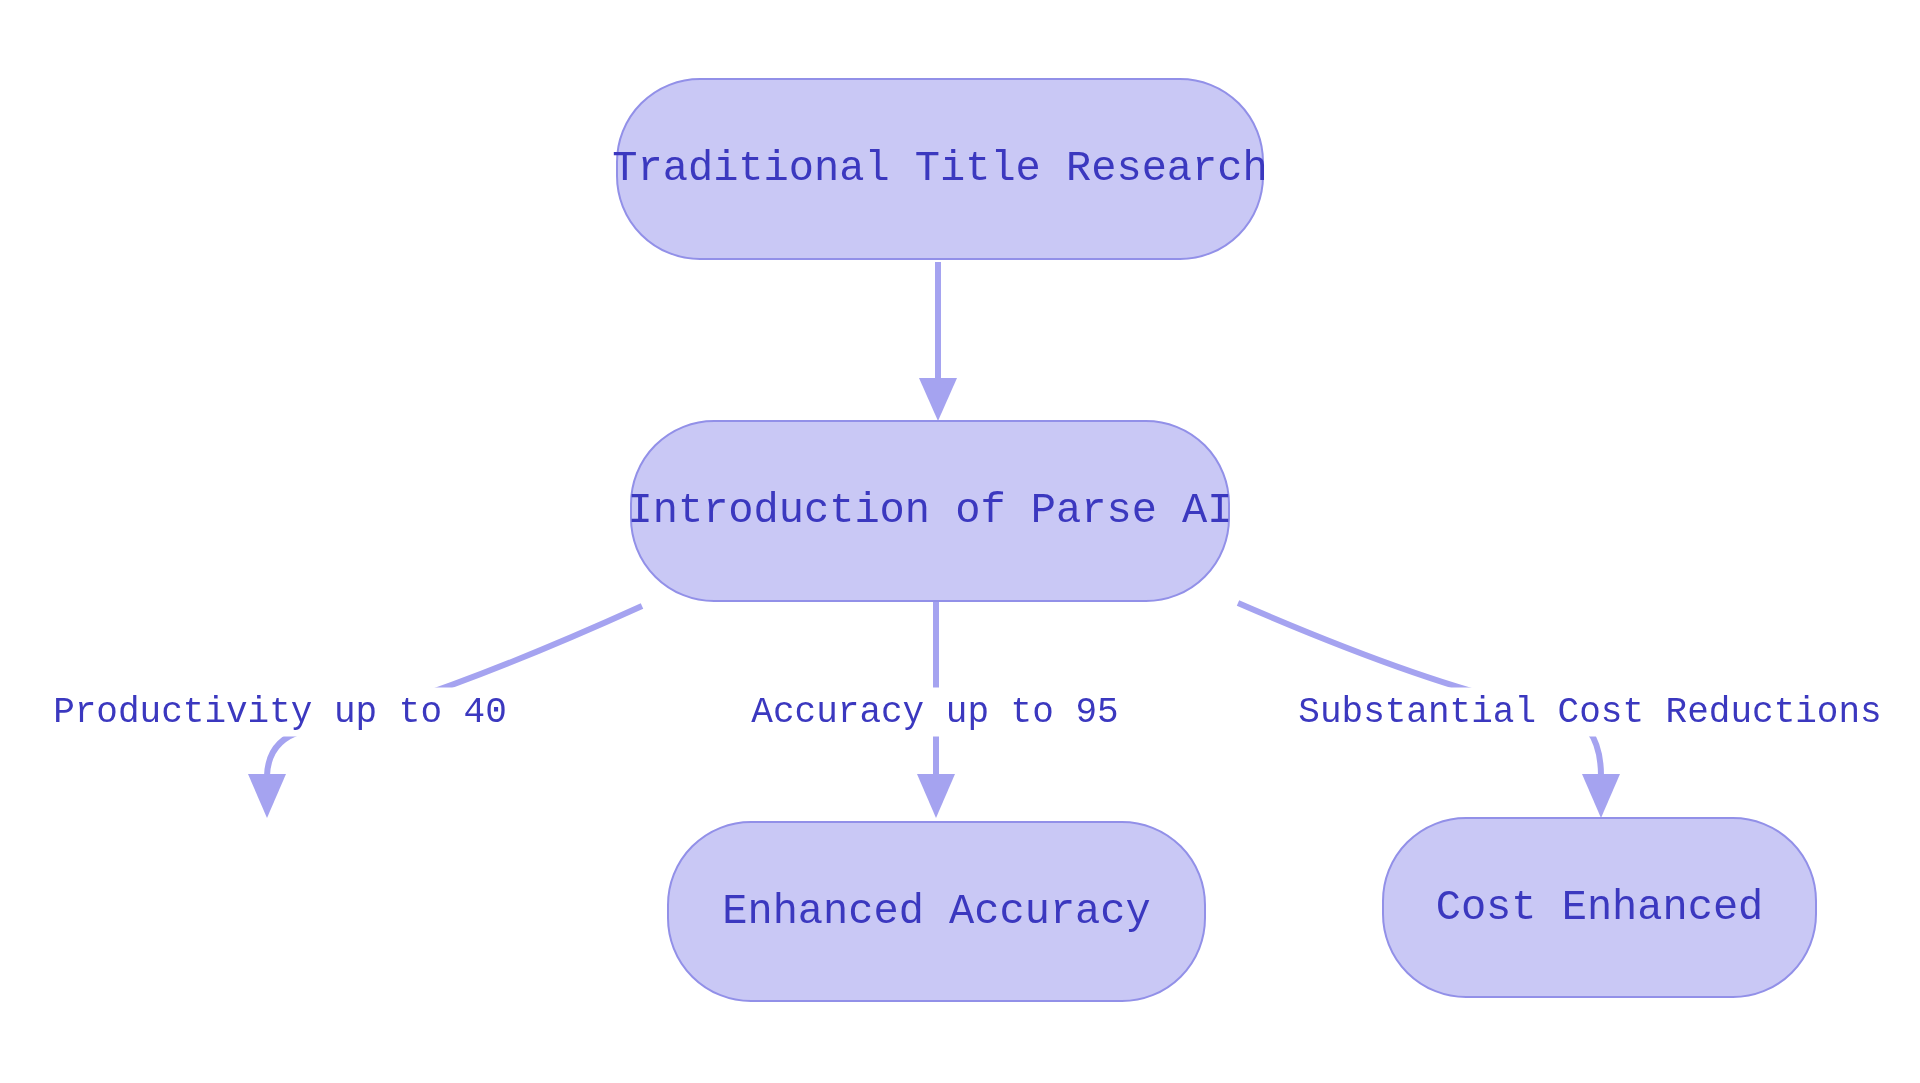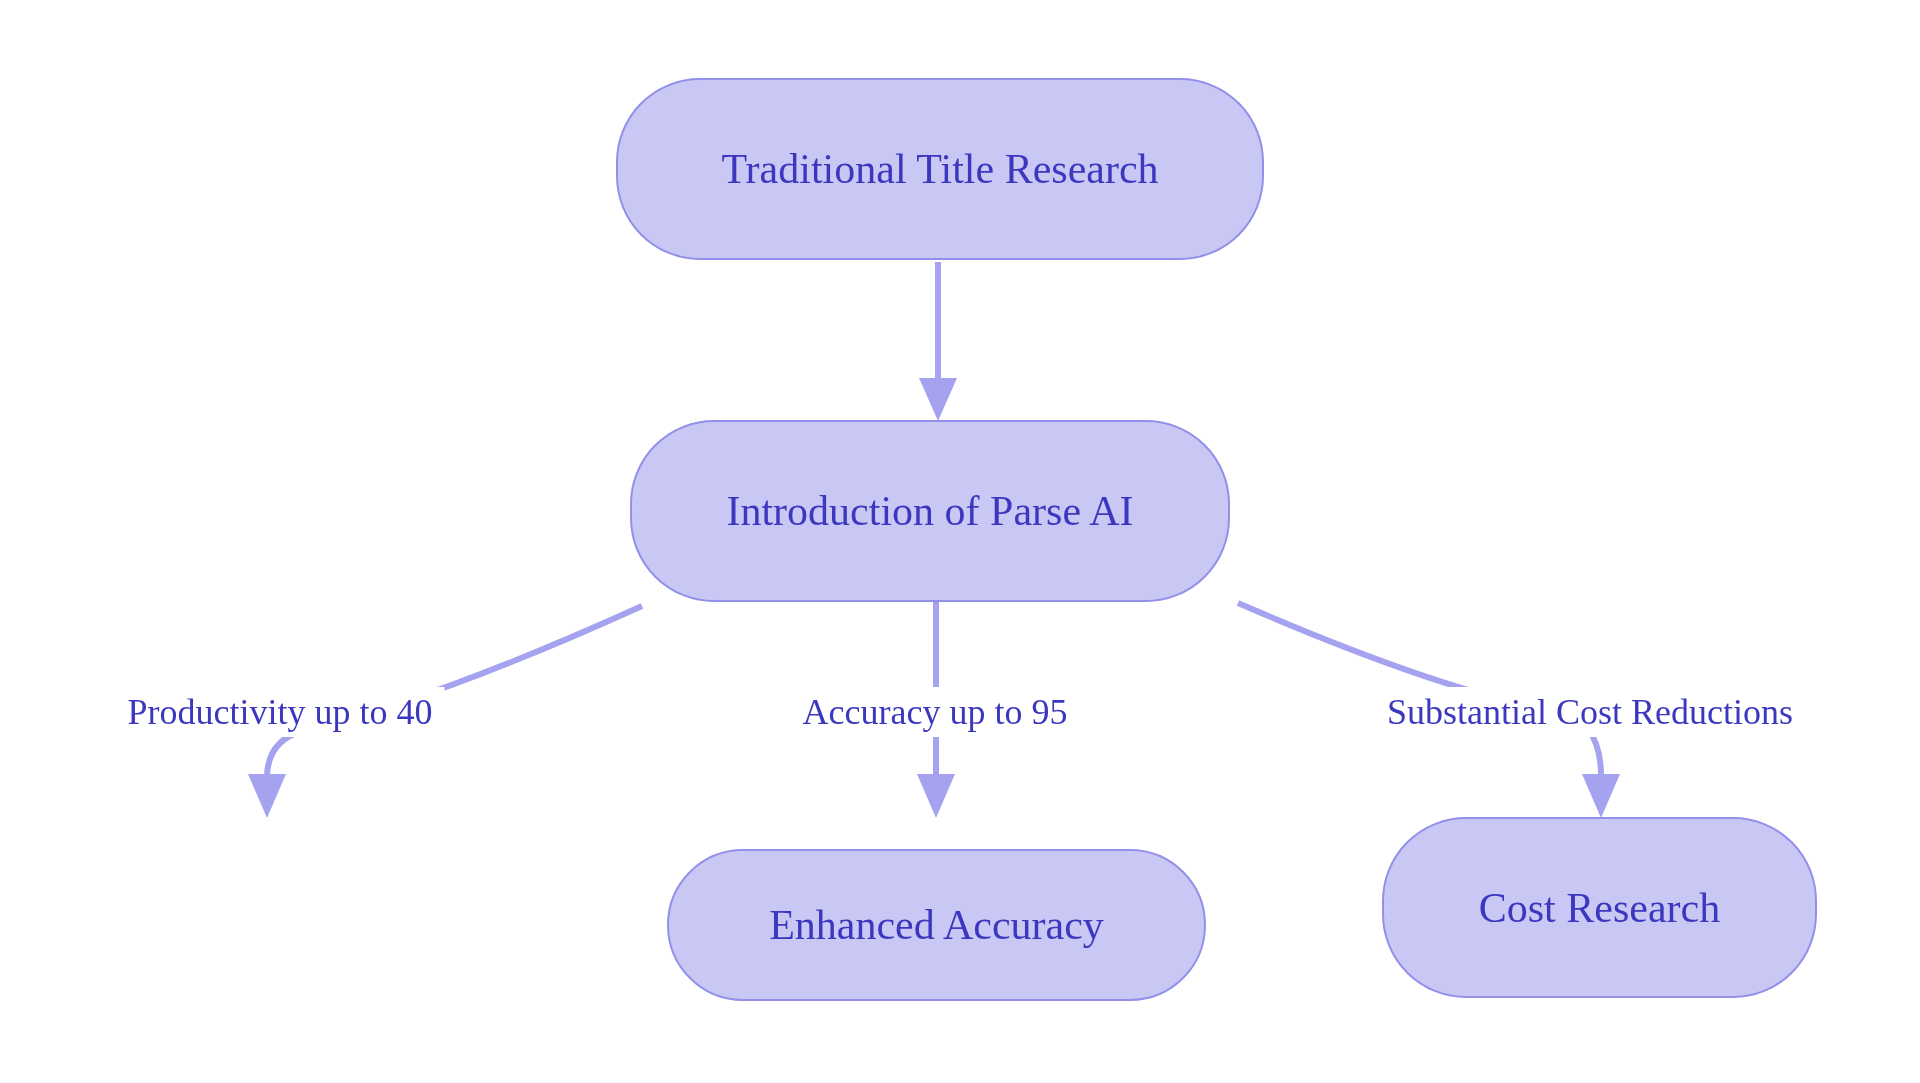--- a/index.html
+++ b/index.html
@@ -8,40 +8,40 @@
     --node-border:#9290e8;
     --edge:#a5a3f0;
     --text:#3b38bf;
   }
   html,body{margin:0;padding:0;background:#e9e9ee;}
   .canvas{
     position:relative;
     width:1920px;height:1083px;
     background:var(--canvas-bg);
     overflow:hidden;
-    font-family:Liberation Serif, serif;
+    font-family:Liberation Mono, monospace;
   }
   .edges{position:absolute;left:0;top:0;}
   .edge-line{stroke:var(--edge);stroke-width:6;fill:none;}
   .edge-head{fill:var(--edge);stroke:none;}
   .node{
     position:absolute;
     box-sizing:border-box;
     background:var(--node-fill);
     border:2.5px solid var(--node-border);
     border-radius:84px;
     color:var(--text);
     font-size:42px;
     display:flex;align-items:center;justify-content:center;
     white-space:nowrap;
   }
   .n1{left:616px;top:78px;width:648px;height:182px;}
   .n2{left:630px;top:420px;width:600px;height:182px;}
   .n3{left:31px;top:821px;width:473px;height:181px;}
-  .n4{left:667px;top:821px;width:539px;height:152px;margin-top:28px;}
+  .n4{left:667px;top:821px;width:539px;height:181px;}
   .n5{left:1382px;top:817px;width:435px;height:181px;}
   .edge-label{
     position:absolute;
     transform:translate(-50%,-50%);
     background:var(--canvas-bg);
     color:var(--text);
     font-size:36px;
     padding:4px 12px;
     white-space:nowrap;
   }
@@ -73,21 +73,21 @@
     </g>
   </svg>
 
   <div class="node n1">Traditional Title Research</div>
 
   <div class="node n2">Introduction of Parse AI</div>
 
 
   <div class="node n4">Enhanced Accuracy</div>
 
-  <div class="node n5">Cost Research</div>
+  <div class="node n5">Cost Enhanced</div>
 
   <div class="edge-label l1">Productivity up to 40</div>
 
   <div class="edge-label l2">Accuracy up to 95</div>
 
   <div class="edge-label l3">Substantial Cost Reductions</div>
 
 </div>
 
 </body></html>

